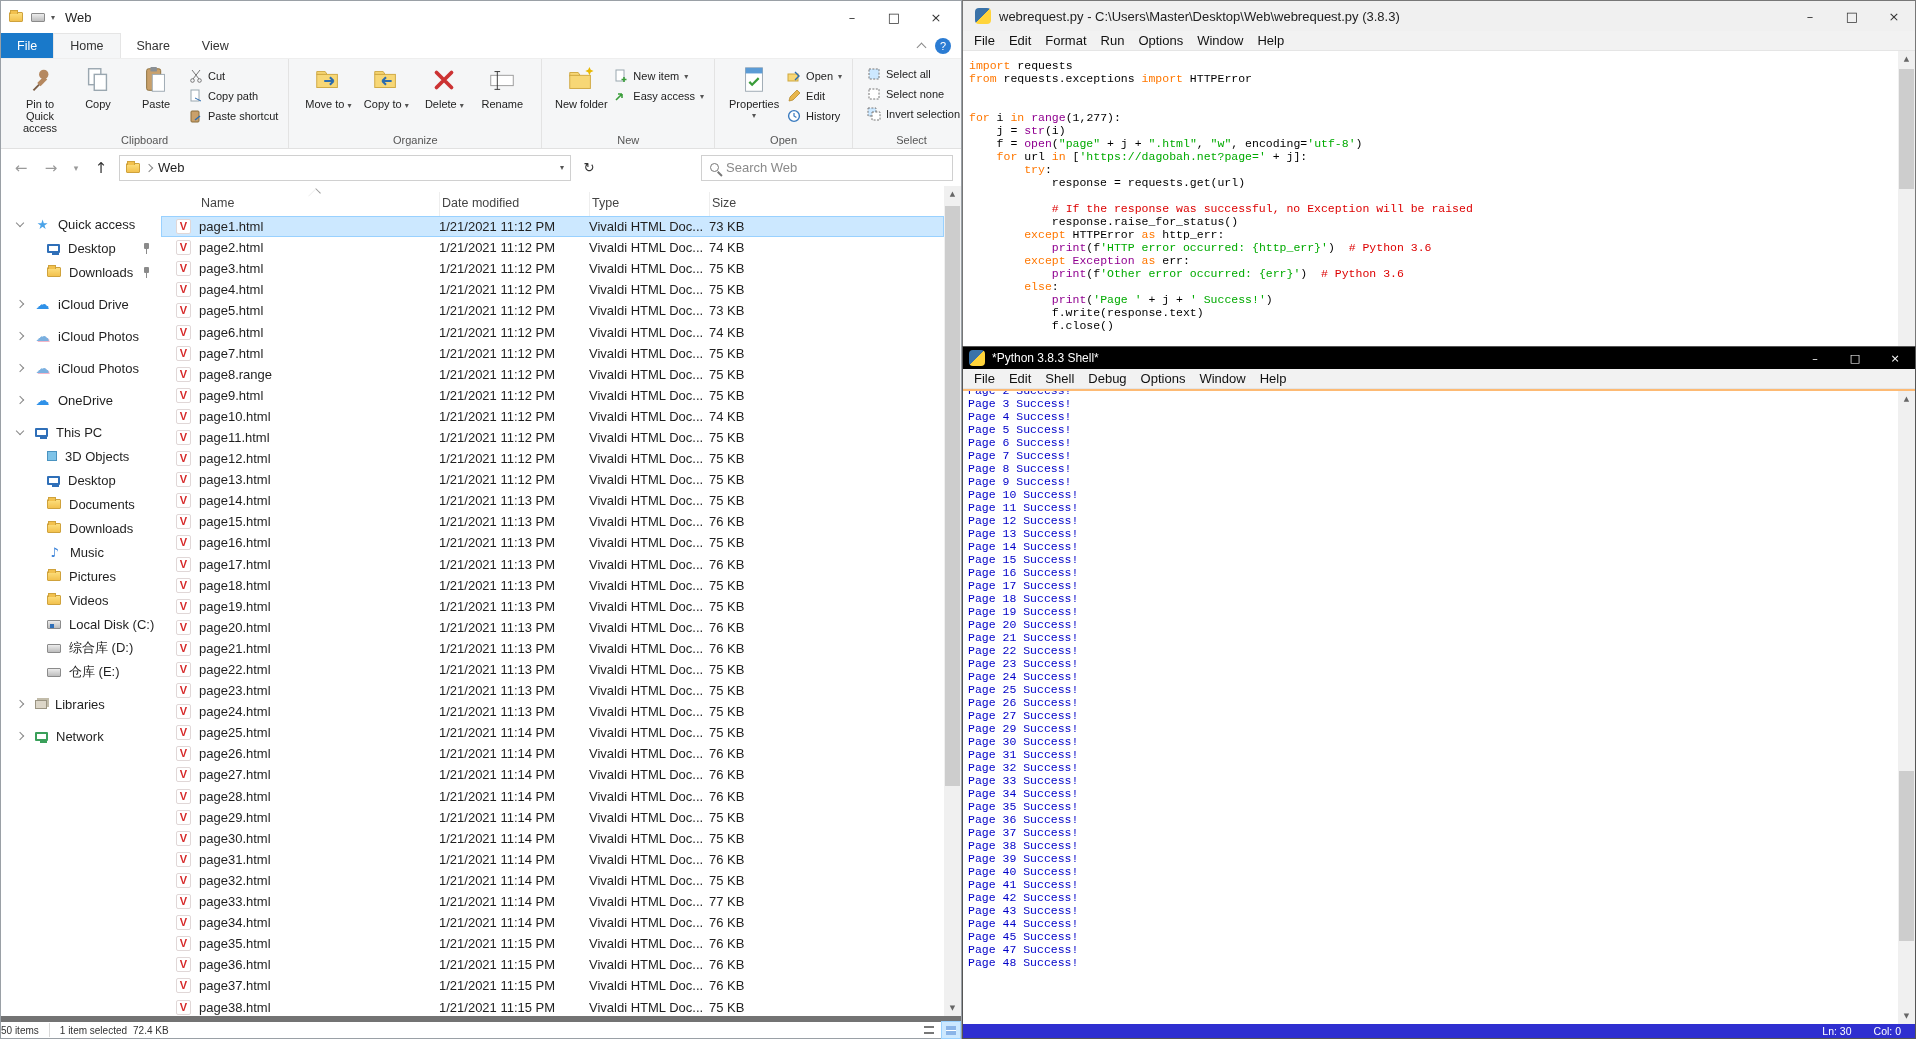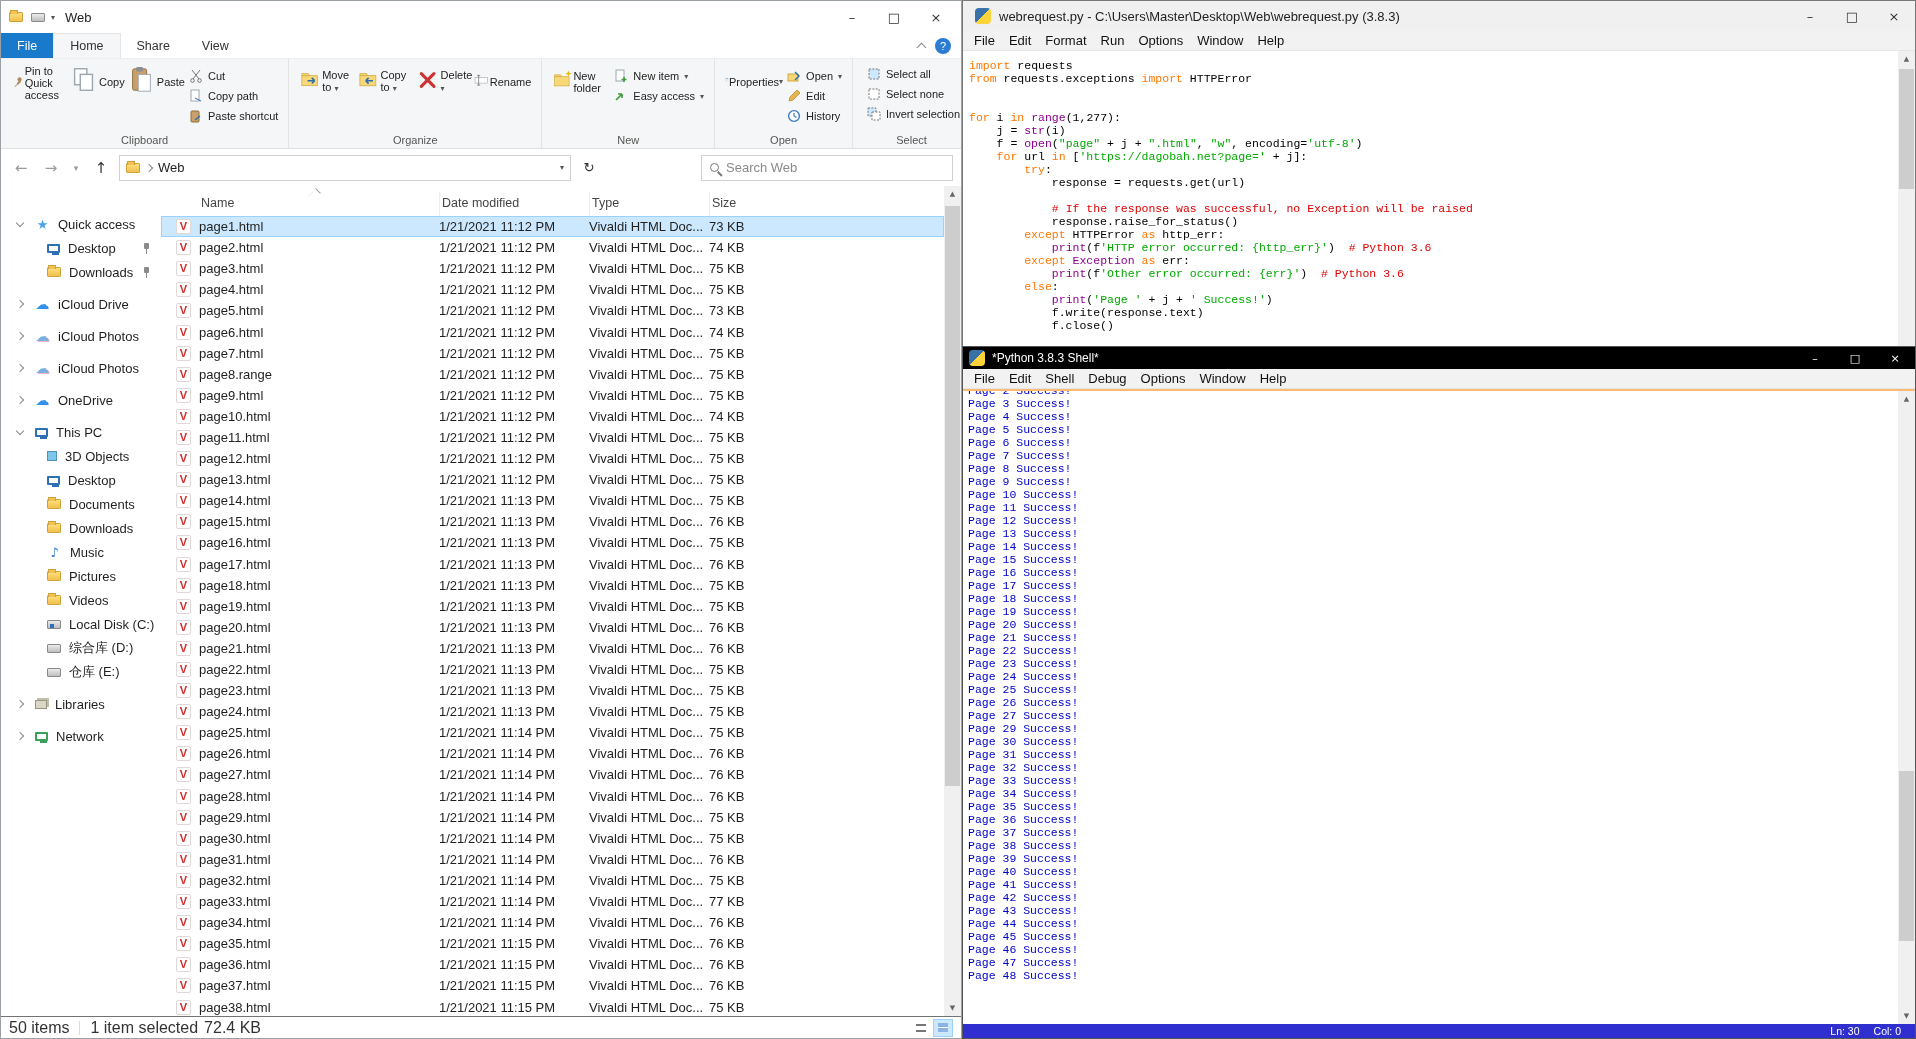--- a/index.html
+++ b/index.html
@@ -17,21 +17,21 @@
   .ex-tabs{height:26px;display:flex;align-items:stretch;background:#fff;border-bottom:1px solid #eee;flex:none}
   .ex-tab{padding:4px 16px;font-size:12.5px;color:#333;display:flex;align-items:center}
   .ex-tab.file{background:#1979ca;color:#fff}
   .ex-tab.active{background:#f5f6f7;border:1px solid #e5e5e5;border-bottom:none}
   .tabs-right{margin-left:auto;display:flex;align-items:center;gap:10px;padding-right:10px}
   .help-circle{width:16px;height:16px;border-radius:50%;background:#2b7cd3;color:#fff;font-size:11px;display:flex;align-items:center;justify-content:center}
   .collapse-chev{width:7px;height:7px;border-left:1px solid #888;border-top:1px solid #888;transform:rotate(45deg);margin-top:3px}
   .ex-ribbon{height:90px;background:#f5f6f7;border-bottom:1px solid #e1e1e1;display:flex;flex:none}
   .rgroup{position:relative;display:flex;align-items:flex-start;padding:4px 10px 16px 10px;border-right:1px solid #e3e3e3}
   .rcaption{position:absolute;left:0;right:0;bottom:2px;text-align:center;font-size:11px;color:#555}
-  .bigbtn{width:58px;display:flex;flex-direction:row;align-items:center;font-size:11px;color:#222;text-align:left;line-height:12px;padding-top:2px}
+  .bigbtn{width:58px;display:flex;flex-direction:column;align-items:center;font-size:11px;color:#222;text-align:center;line-height:12px;padding-top:2px}
   .bigbtn svg{width:30px;height:30px;margin-bottom:3px}
   .smallcol{display:flex;flex-direction:column;gap:6px;margin-left:4px;padding-top:6px}
   .smallbtn{display:flex;align-items:center;gap:5px;font-size:11px;color:#222;white-space:nowrap}
   .smallbtn svg{width:14px;height:14px}
   .dd{font-size:8px;color:#555;font-family:"DejaVu Sans",sans-serif}
   .ex-address{height:37px;display:flex;align-items:center;padding:0 8px;gap:6px;background:#fff;flex:none}
   .navbtn{font-size:15px;color:#9a9a9a;width:24px;text-align:center;font-family:"DejaVu Sans",sans-serif}
   .navbtn.en{color:#333}
   .addrbox{width:452px;height:26px;border:1px solid #d0d0d0;display:flex;align-items:center;padding:0 6px;gap:6px;font-size:13px}
   .addrbox .spacer{flex:1}
@@ -77,21 +77,21 @@
   .frow.sel{background:#cce8ff;border-color:#99d1ff}
   .vdoc{width:15px;height:15px;background:#fff;border:1px solid #e0d7d7;border-radius:2px;color:#d62828;font-weight:bold;font-size:11px;line-height:13px;text-align:center;margin-right:8px;flex:none}
   .c-name{width:240px;white-space:nowrap;overflow:hidden}
   .c-date{width:150px;white-space:nowrap}
   .c-type{width:120px;white-space:nowrap}
   .c-size{width:70px;white-space:nowrap}
   .vscroll{width:17px;flex:none;background:#f0f0f0;position:relative}
   .vscroll .arr{position:absolute;left:0;width:17px;height:16px;text-align:center;font-size:7px;color:#666;line-height:16px;font-family:"DejaVu Sans",sans-serif}
   .vscroll .arr.up{top:0}.vscroll .arr.down{bottom:0}
   .vscroll .thumb{position:absolute;left:1px;width:15px;background:#cdcdcd}
-  .ex-status{height:22px;border-top:1px solid #737373;display:flex;align-items:center;font-size:16px;color:#333;padding:0 8px;flex:none}
+  .ex-status{height:22px;border-top:6px solid #737373;display:flex;align-items:center;font-size:10px;color:#333;padding:0 0;flex:none}
   .ex-status .sep{width:1px;height:14px;background:#d9d9d9;margin:0 10px}
   .viewtoggles{margin-left:auto;display:flex;gap:2px}
   .vtog{width:20px;height:18px;border:1px solid transparent;display:flex;align-items:center;justify-content:center}
   .vtog.on{background:#cce8ff;border-color:#99d1ff}
   .vtog .lines{width:10px;height:8px;border-top:2px solid #777;border-bottom:2px solid #777}
   .vtog .grid{width:10px;height:9px;background:linear-gradient(#8ab4e8 45%,#fff 45%,#fff 55%,#8ab4e8 55%)}
 
   
   #editor{left:962px;top:0;width:954px;height:1039px;border:1px solid #777;z-index:2}
   .ed-titlebar{height:30px;background:#f0f0f0;display:flex;align-items:center;padding-left:12px}
@@ -102,21 +102,21 @@
   .codearea{position:absolute;top:50px;left:0;right:17px;bottom:0;background:#fff;padding:8px 0 0 6px;font-family:"Liberation Mono","DejaVu Sans Mono",monospace;font-size:11.5px;line-height:13px;white-space:pre;overflow:hidden}
   .tok-k{color:#ff7700}.tok-b{color:#900090}.tok-s{color:#00aa00}.tok-c{color:#dd0000}.tok-n{color:#000}
   .edscroll{position:absolute;top:50px;right:0;bottom:0;width:17px;background:#f0f0f0}
   #shell{left:962px;top:346px;width:954px;height:693px;border:1px solid #555;z-index:3;background:#fdba74}
   .sh-titlebar{height:22px;background:#000;color:#fff;display:flex;align-items:center;padding-left:6px}
   .sh-title{font-size:12px;margin-left:7px}
   .sh-titlebar .winbtn{height:22px;width:40px;color:#fff;font-size:11px}
   .shellout{position:absolute;top:44px;left:0;right:17px;bottom:14px;background:#fff;padding-left:5px;font-family:"Liberation Mono","DejaVu Sans Mono",monospace;font-size:11.5px;line-height:13px;overflow:hidden;color:#0000c8}
   .shellout .inner{margin-top:-7px}
   .shscroll{position:absolute;top:44px;right:0;bottom:14px;width:17px;background:#f0f0f0}
-  .sh-status{position:absolute;left:0;right:0;bottom:0;height:14px;background:#2f2fd0;color:#fff;font-size:10.5px;display:flex;align-items:center;justify-content:flex-end;gap:14px;padding-right:14px}
+  .sh-status{position:absolute;left:0;right:0;bottom:0;height:14px;background:#2f2fd0;color:#fff;font-size:10.5px;display:flex;align-items:center;justify-content:flex-end;gap:22px;padding-right:14px}
 </style>
 </head>
 <body>
 
 <div id="explorer" class="window">
   <div class="ex-titlebar">
     <span class="sbi ic-doc-folder"></span>
     <span class="qat">
       <span class="sbi ic-drive"></span>
       <span class="dd">▾</span>
@@ -814,21 +814,20 @@
         <div class="shell-line">Page 36 Success!</div>
         <div class="shell-line">Page 37 Success!</div>
         <div class="shell-line">Page 38 Success!</div>
         <div class="shell-line">Page 39 Success!</div>
         <div class="shell-line">Page 40 Success!</div>
         <div class="shell-line">Page 41 Success!</div>
         <div class="shell-line">Page 42 Success!</div>
         <div class="shell-line">Page 43 Success!</div>
         <div class="shell-line">Page 44 Success!</div>
         <div class="shell-line">Page 45 Success!</div>
-        <div class="shell-line">Page 46 Success!</div>
         <div class="shell-line">Page 47 Success!</div>
         <div class="shell-line">Page 48 Success!</div>
       </div>
     </div>
   <div class="shscroll">
     <span style="position:absolute;top:0;width:17px;text-align:center;font-size:7px;color:#666;line-height:16px;font-family:'DejaVu Sans',sans-serif">▲</span>
     <span style="position:absolute;bottom:0;width:17px;text-align:center;font-size:7px;color:#666;line-height:16px;font-family:'DejaVu Sans',sans-serif">▼</span>
     <span style="position:absolute;top:60%;left:1px;width:15px;height:170px;background:#cdcdcd"></span>
   </div>
   <div class="sh-status">

